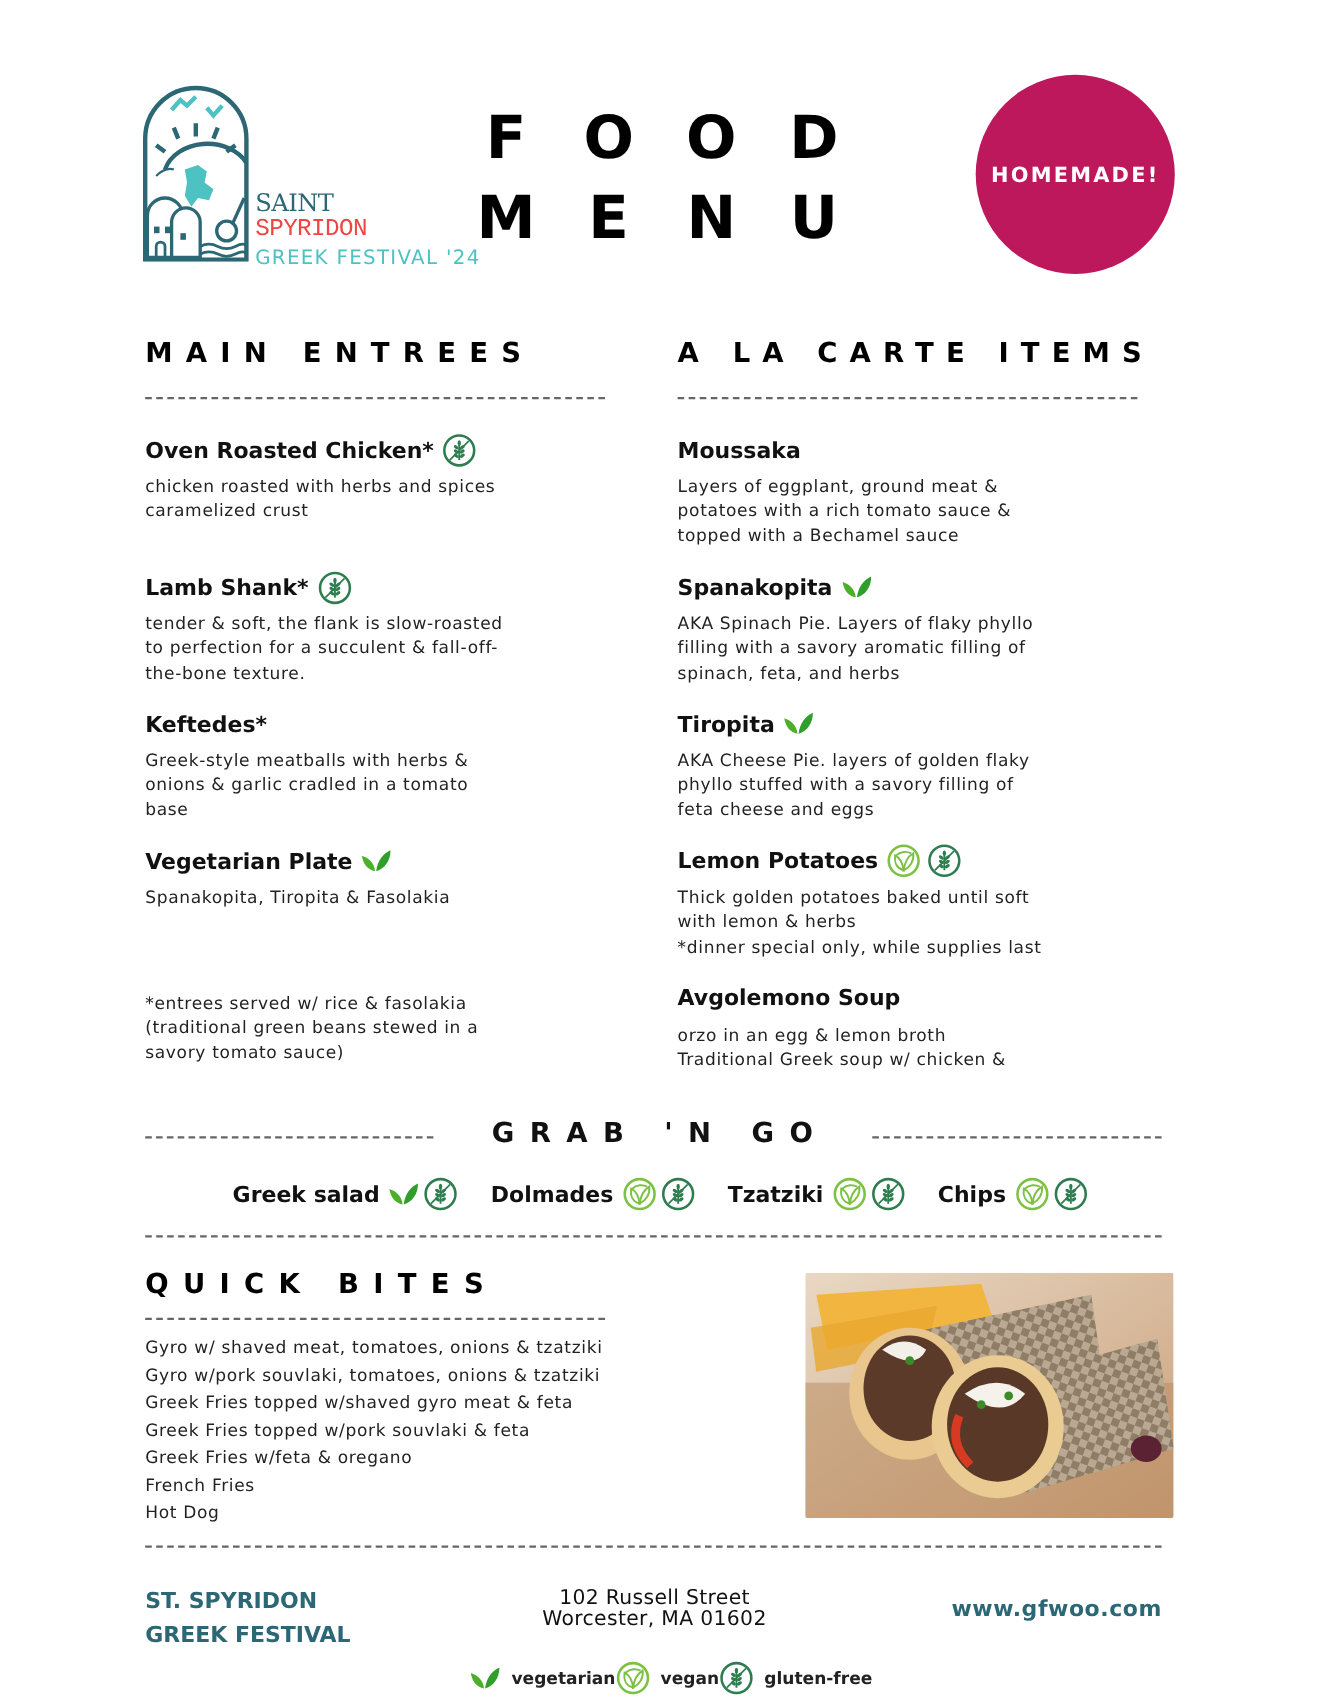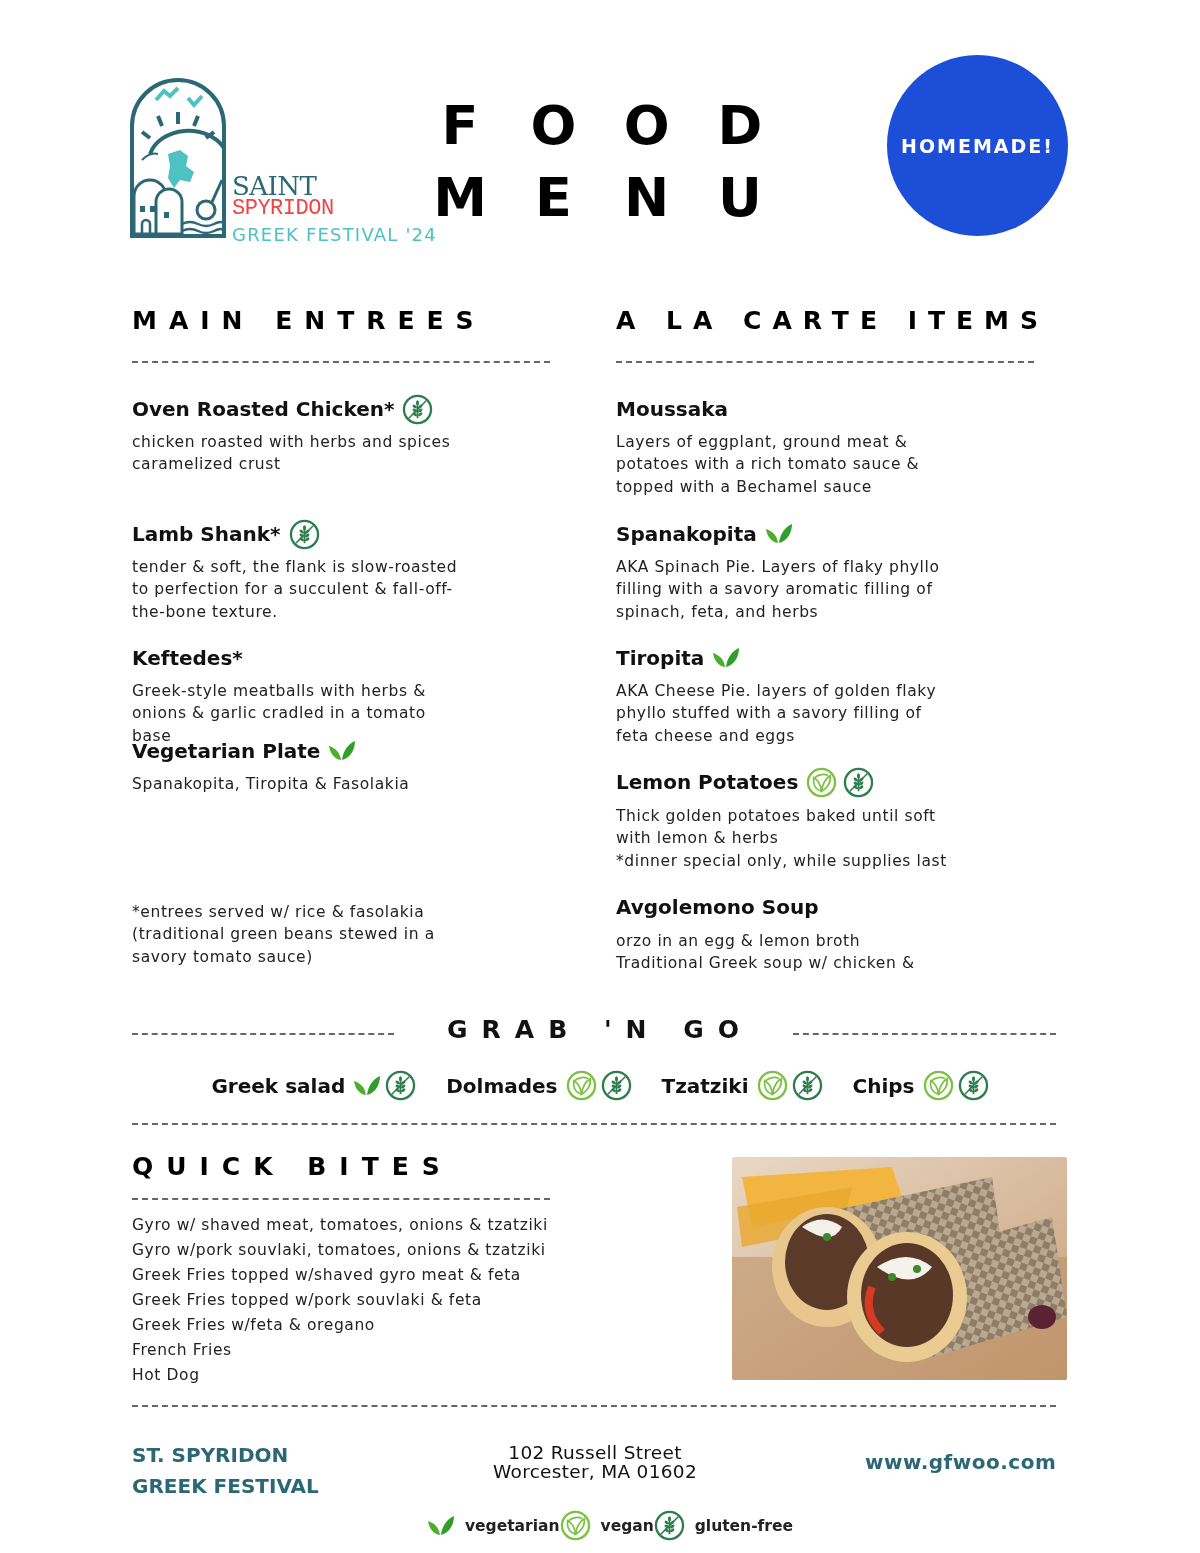--- a/index.html
+++ b/index.html
@@ -1,28 +1,28 @@
 <!DOCTYPE html>
 <html><head>
 <meta charset="utf-8">
 <style>
   * { box-sizing: border-box; margin: 0; padding: 0; }
   body { width: 1200px; height: 1553px; background: #ffffff; position: relative; font-family: "DejaVu Sans", sans-serif; color: #111; overflow: hidden; }
   .abs { position: absolute; }
   .dash { position: absolute; height: 0; border-top: 2px dashed #666; }
   
   .logo { left: 128px; top: 76px; width: 100px; height: 162px; }
-  .logo-saint { left: 232px; top: 174px; font-family: "DejaVu Serif", serif; font-size: 26px; color: #2c6775; line-height: 24px; letter-spacing: -0.5px; }
+  .logo-saint { left: 232px; top: 174px; font-family: "DejaVu Serif", serif; font-size: 22px; color: #2c6775; line-height: 24px; letter-spacing: -0.5px; }
   .logo-spyridon { left: 232px; top: 197px; font-family: Liberation Mono, monospace; font-size: 22px; color: #ef4444; line-height: 24px; letter-spacing: -0.5px; }
   .logo-fest { left: 232px; top: 224px; font-family: "DejaVu Sans", sans-serif; font-size: 18px; color: #4ec1c2; letter-spacing: 1.2px; }
   
   .title-row { left: 430px; width: 340px; display: flex; justify-content: space-between; font-family: "DejaVu Sans", sans-serif; font-weight: bold; font-size: 54px; color: #000; }
   .title-row span { display: block; width: 60px; text-align: center; }
   
-  .badge { left: 887px; top: 55px; width: 181px; height: 181px; border-radius: 50%; background: #1d4ed8; display: flex; align-items: center; justify-content: center; }
+  .badge { left: 887px; top: 68px; width: 181px; height: 181px; border-radius: 50%; background: #be185d; display: flex; align-items: center; justify-content: center; }
   .badge span { color: #fff; font-size: 19px; letter-spacing: 2px; font-weight: bold; font-family: "DejaVu Sans", sans-serif; }
   
   .sec-h { font-family: "DejaVu Sans", sans-serif; font-weight: bold; font-size: 25px; letter-spacing: 12px; color: #000; white-space: nowrap; }
   .item-name { font-family: "DejaVu Sans", sans-serif; font-weight: bold; font-size: 20px; color: #111; display: flex; align-items: center; white-space: nowrap; height: 30px; }
   .item-name .icons { display: inline-flex; gap: 6px; margin-left: 8px; align-items: center; }
   .desc { font-family: "DejaVu Sans", sans-serif; font-size: 15.5px; line-height: 22.3px; color: #222; letter-spacing: 0.6px; }
   .ico { display: inline-block; width: 31px; height: 31px; }
   .ico-veg { width: 28px; height: 22px; }
   
   .grab-title { left: 0; width: 1200px; top: 1015px; text-align: center; font-weight: bold; font-size: 25px; letter-spacing: 14px; }
@@ -148,21 +148,21 @@
 <div class="abs" style="left:132px; top:643px; width:420px;">
   <div class="item-name">
       <span>Keftedes*</span>
     </div>
   <div class="desc" style="margin-top:7px;">
     <div>Greek-style meatballs with herbs &amp;</div>
     <div>onions &amp; garlic cradled in a tomato</div>
     <div>base</div>
   </div>
 </div>
-<div class="abs" style="left:132px; top:736px; width:420px;">
+<div class="abs" style="left:132px; top:768px; width:420px;">
   <div class="item-name">
       <span>Vegetarian Plate</span>
     <span class="icons">
         <svg class="ico ico-veg">
           <use href="#sym-veg"></use>
         </svg>
       </span>
     </div>
   <div class="desc" style="margin-top:7px;">
     <div>Spanakopita, Tiropita &amp; Fasolakia</div>

